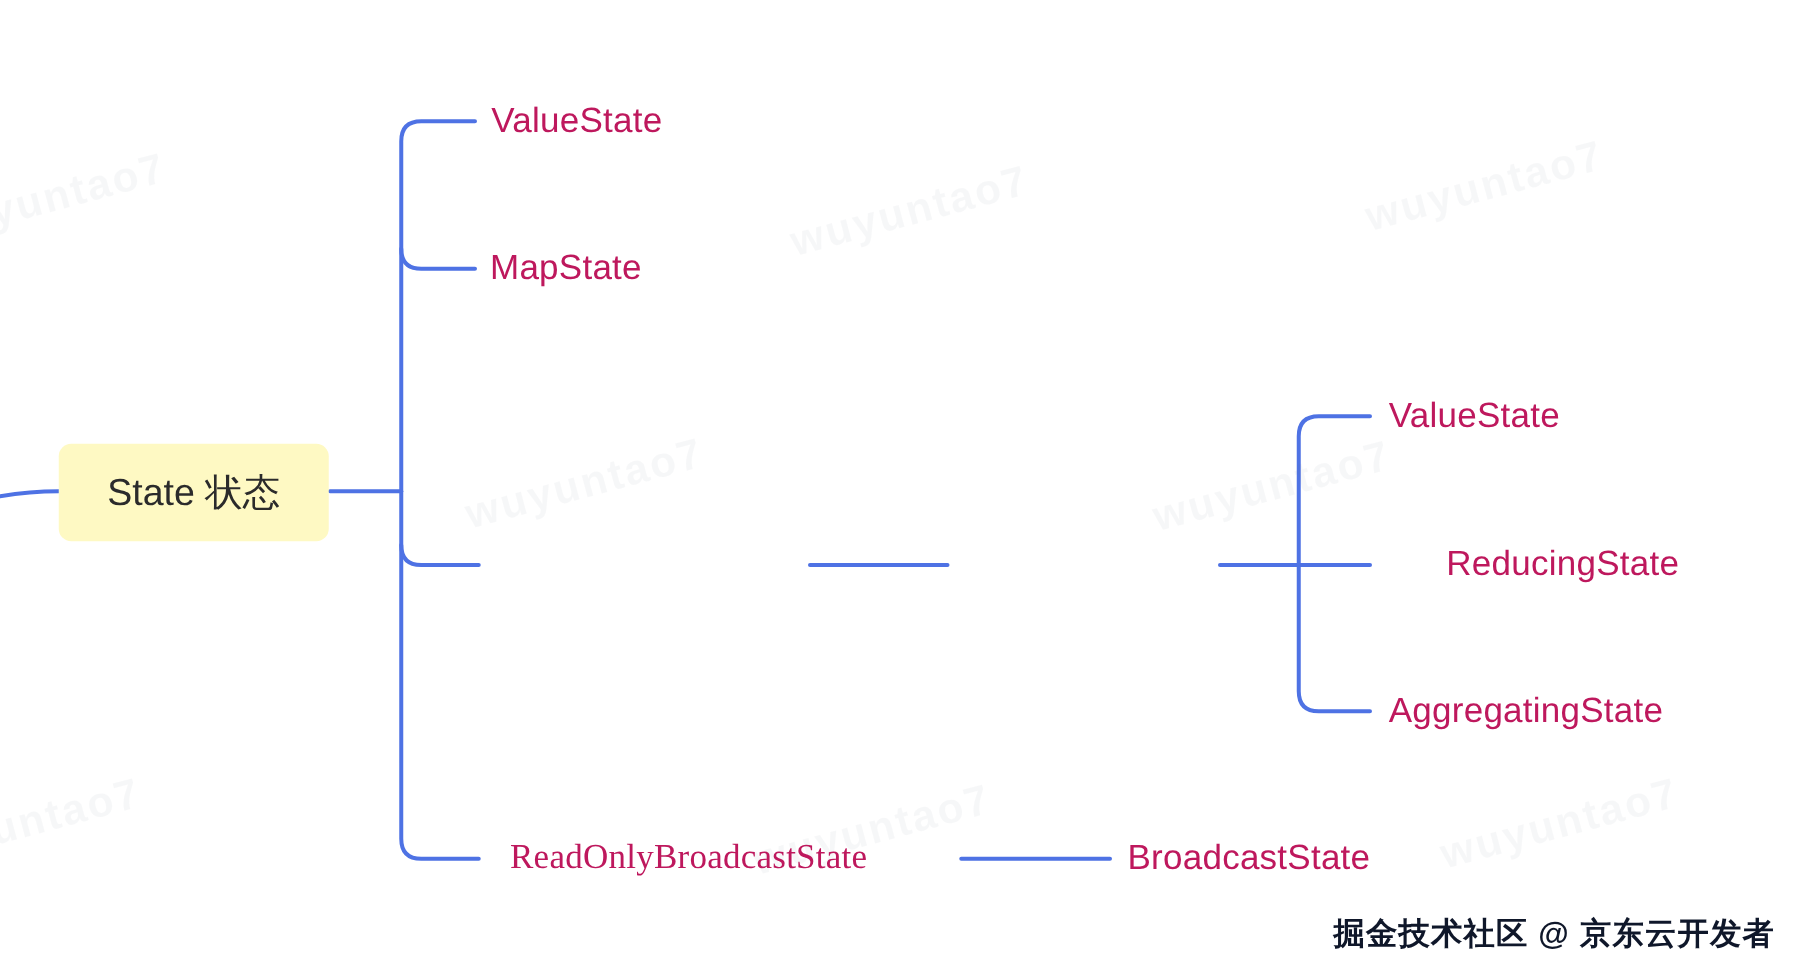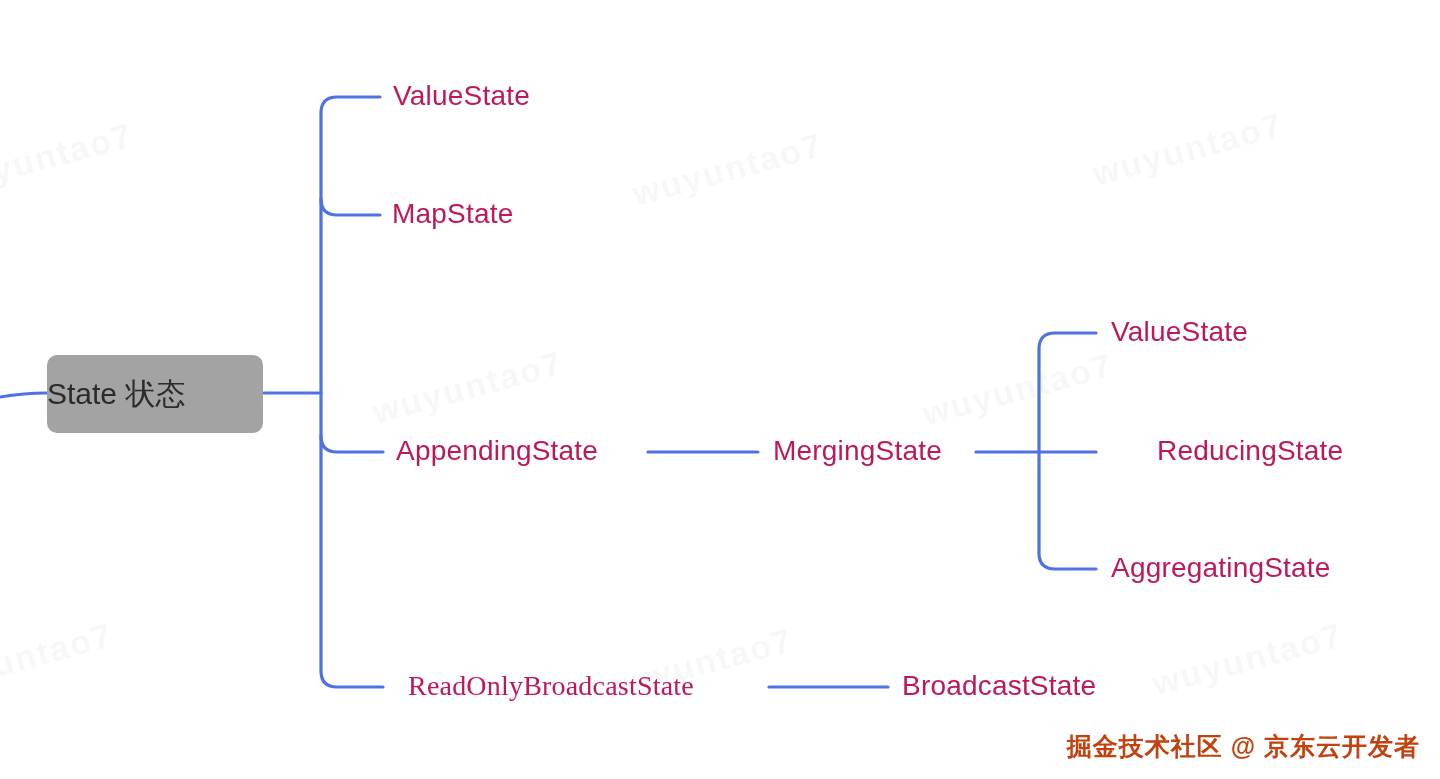--- a/index.html
+++ b/index.html
@@ -36,25 +36,25 @@
   .n-merging    { left: 773px;  top: 452px; }
   .n-list       { left: 1111px; top: 333px; }
   .n-reducing   { left: 1111px; top: 452px; margin-left: 46px; }
   .n-aggregating{ left: 1111px; top: 569px; text-align: right; }
   .n-readonly   { left: 408px;  top: 687px; font-family: Liberation Serif, serif; }
   .n-broadcast  { left: 902px;  top: 687px; text-align: center; }
   .root-node {
     position: absolute;
     left: 47px; top: 355px;
     width: 216px; height: 78px;
-    background: #a3a3a3;
+    background: #fef9c3;
     border-radius: 10px;
     display: flex;
     align-items: center;
-    justify-content: flex-start;
+    justify-content: center;
     font-size: 30px;
     color: #2b2b2b;
     white-space: nowrap;
   }
   .watermark {
     position: absolute;
     transform: rotate(-15deg);
     font-size: 34px;
     font-weight: 600;
     letter-spacing: 2px;
@@ -71,21 +71,21 @@
   .wm5 { left: 920px;  top: 370px; }
   .wm6 { left: -80px;  top: 640px; }
   .wm7 { left: 600px;  top: 645px; }
   .wm8 { left: 1150px; top: 640px; }
   .credit {
     position: absolute;
     right: 20px;
     top: 730px;
     font-size: 25px;
     font-weight: 700;
-    color: #c2410c;
+    color: #0f172a;
     text-shadow: 1.5px 1.5px 0 #ffffff, 0.5px 0.5px 0 #ffffff;
     white-space: nowrap;
     letter-spacing: 1px;
   }
 </style>
 </head>
 <body>
 
 <div class="canvas">
 
@@ -109,22 +109,20 @@
   <div class="watermark wm6">wuyuntao7</div>
   <div class="watermark wm7">wuyuntao7</div>
   <div class="watermark wm8">wuyuntao7</div>
 
   <div class="root-node">
     <span>State 状态</span>
   </div>
 
   <div class="node n-value">ValueState</div>
   <div class="node n-map">MapState</div>
-  <div class="node n-appending">AppendingState</div>
-  <div class="node n-merging">MergingState</div>
   <div class="node n-list">ValueState</div>
   <div class="node n-reducing">ReducingState</div>
   <div class="node n-aggregating">AggregatingState</div>
   <div class="node n-readonly">ReadOnlyBroadcastState</div>
   <div class="node n-broadcast">BroadcastState</div>
 
   <div class="credit">掘金技术社区 @ 京东云开发者</div>
 
 </div>
 

